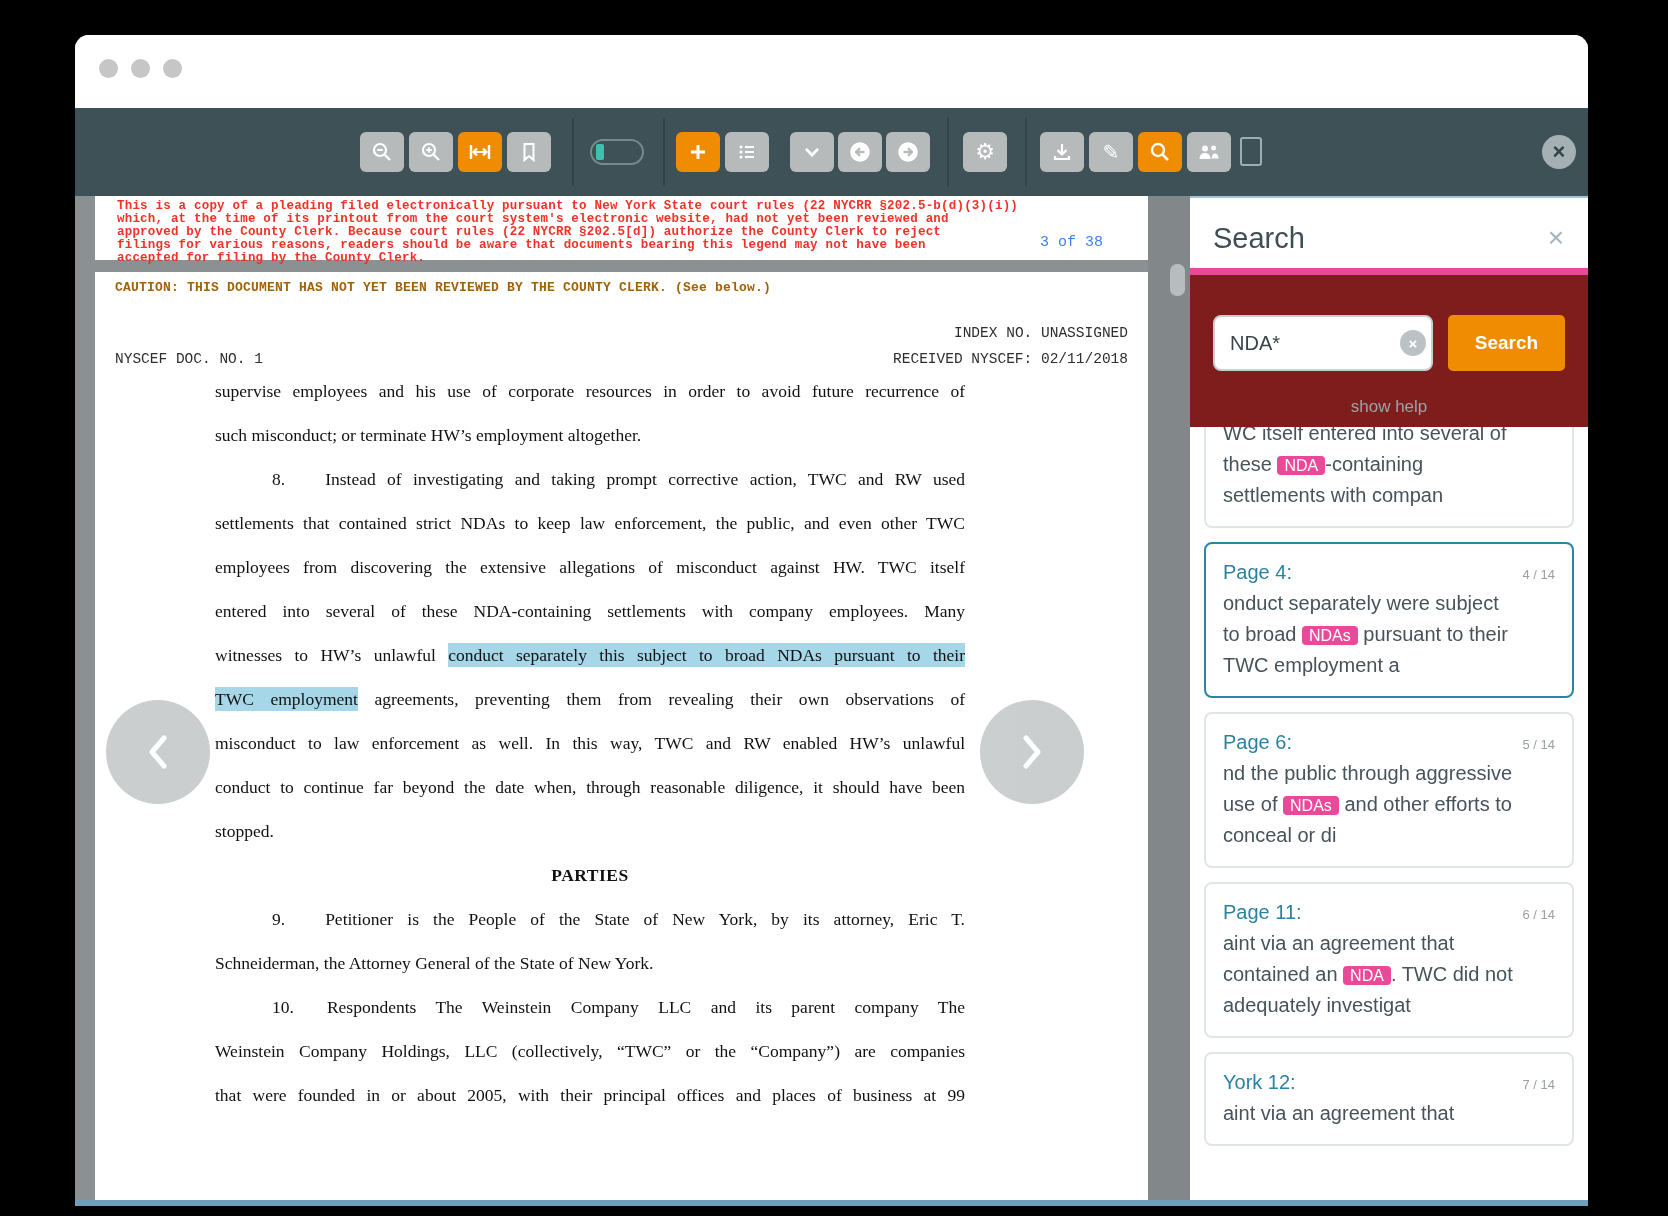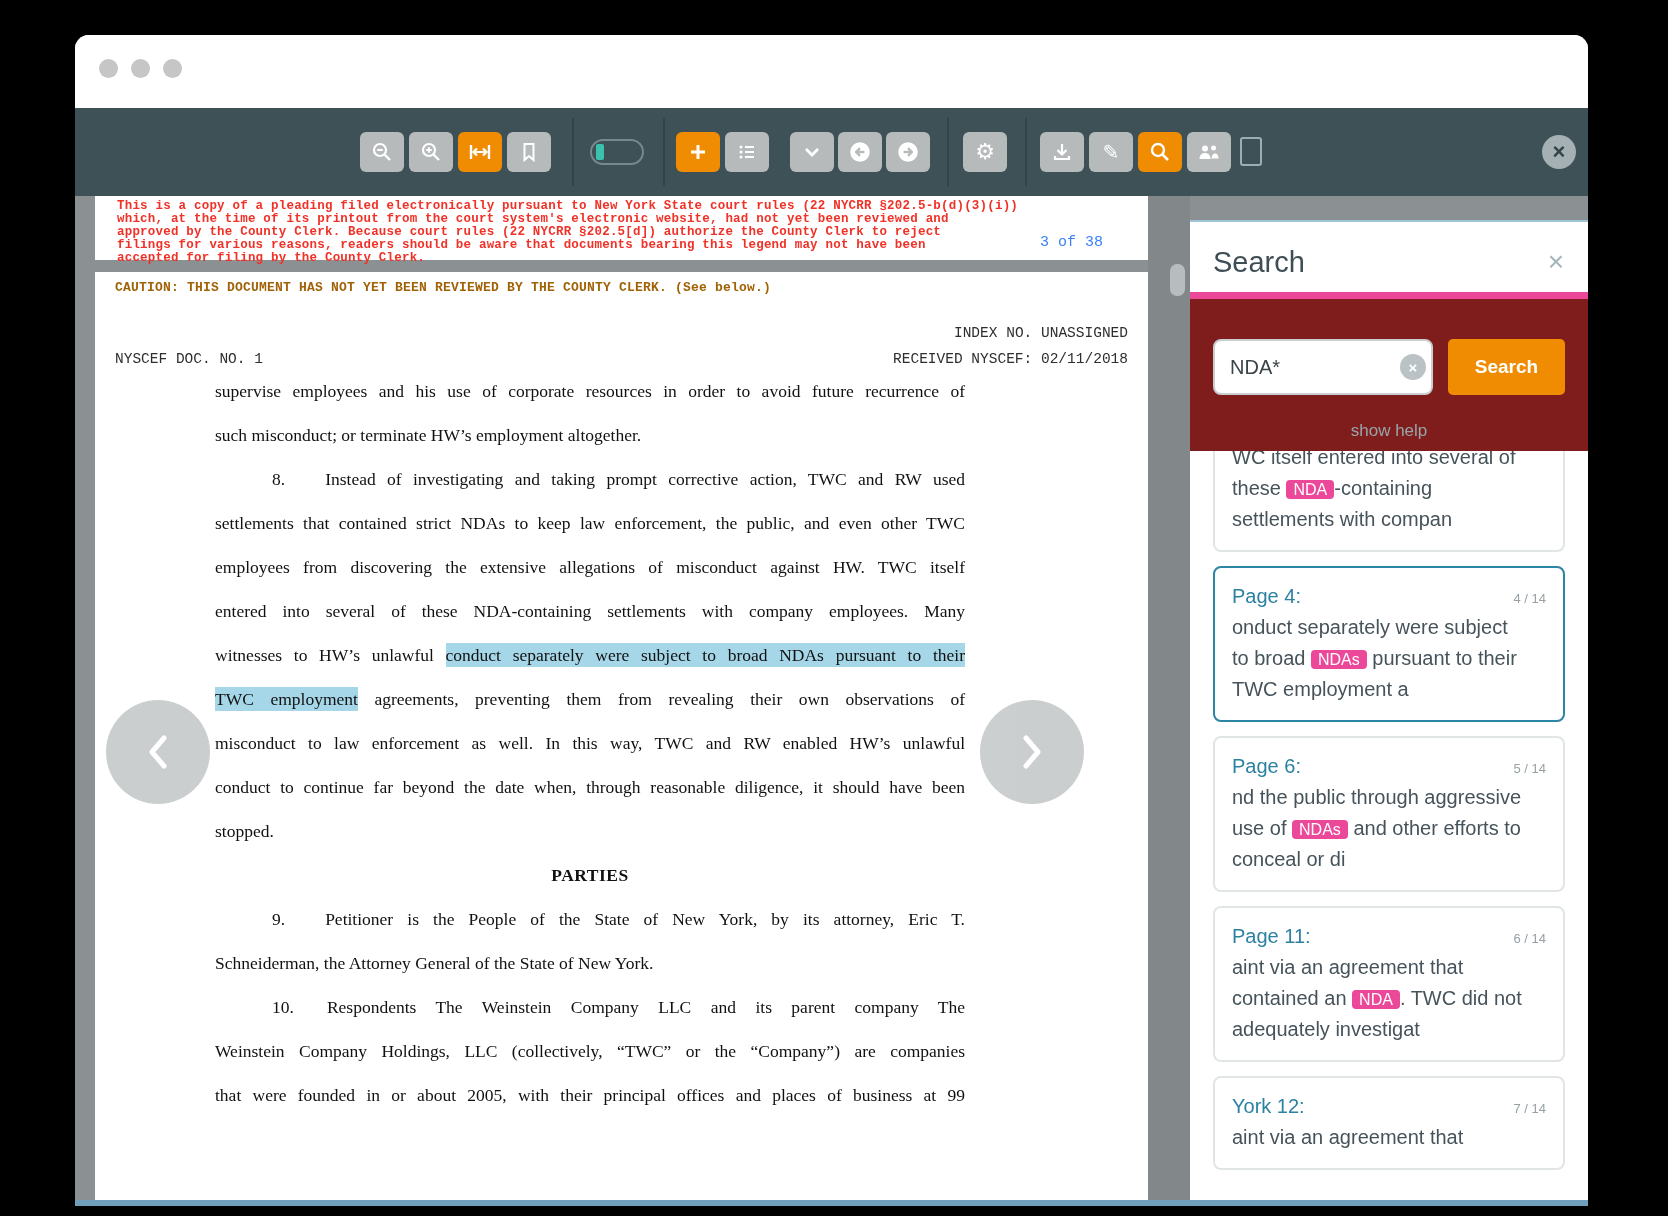--- a/index.html
+++ b/index.html
@@ -48,34 +48,34 @@
   .doc-line .tab{display:inline-block;}
   .hl{background:#a5d7e8;padding:2px 0;}
   .nav-circle{position:absolute;width:104px;height:104px;border-radius:50%;background:#c7cbcb;opacity:0.93;
               display:flex;align-items:center;justify-content:center;}
   .nav-left{left:31px;top:504px;}
   .nav-right{left:905px;top:504px;}
   .gutter{position:absolute;left:1073px;top:0;width:42px;height:100%;background:#82888a;}
   .scroll-handle{position:absolute;left:22px;top:68px;width:15px;height:32px;border-radius:7px;background:#b7bdbe;}
   
   .search-panel{position:absolute;left:1115px;top:0;right:0;bottom:6px;background:#fff;
-                border-top:2px solid #9fc6d8;display:flex;flex-direction:column;box-sizing:border-box;margin-top:24px;}
+                border-top:2px solid #9fc6d8;display:flex;flex-direction:column;box-sizing:border-box;}
   .sp-header{position:relative;height:70px;flex:none;}
   .sp-title{position:absolute;left:23px;top:24px;font-size:29px;font-weight:400;color:#3f4e55;}
   .sp-close{position:absolute;right:24px;top:26px;font-size:28px;color:#a3b4bc;line-height:1;}
   .sp-gray{flex:none;height:152px;background:#7f1d1d;border-top:7px solid #ec4899;position:relative;}
   .sp-input{position:absolute;left:23px;top:40px;width:220px;height:56px;box-sizing:border-box;
             border:2px solid #c9ced0;border-radius:8px;background:#fff;padding:0 40px 0 15px;
             font-size:20px;color:#3a4449;font-family:"Liberation Sans","DejaVu Sans",sans-serif;}
   .sp-clear{position:absolute;left:210px;top:55px;width:26px;height:26px;border-radius:50%;background:#bac2c5;
             color:#fff;font-size:15px;font-weight:700;display:flex;align-items:center;justify-content:center;line-height:1;}
   .sp-btn{position:absolute;left:258px;top:40px;width:117px;height:56px;background:#ef8c01;border:none;border-radius:5px;
           color:#fff;font-size:19px;font-weight:700;font-family:"Liberation Sans","DejaVu Sans",sans-serif;}
   .sp-help{position:absolute;left:0;width:100%;top:122px;text-align:center;font-size:17px;color:#9aa4a8;}
-  .results{flex:1;overflow:hidden;padding:0 23px;}
+  .results{flex:1;overflow:hidden;padding:0 14px;}
   .result-card{border:2px solid #e1e5e6;border-radius:8px;background:#fff;padding:13px 17px 15px 17px;margin-bottom:14px;}
   .result-card.selected{border-color:#2b85a4;}
   .result-card.partial{margin-top:-24px;}
   .card-head{display:flex;justify-content:space-between;align-items:baseline;height:31px;line-height:31px;}
   .page-label{color:#2b82a0;font-size:20px;}
   .counter{color:#97a1a5;font-size:13px;}
   .card-line{height:31px;line-height:31px;white-space:nowrap;color:#46535a;font-size:20px;}
   .badge{background:#ec4899;color:#fff;border-radius:4px;padding:1px 7px;font-size:16px;}
   .bottom-blue{position:absolute;left:0;bottom:0;width:100%;height:6px;background:#6f9fba;}
   svg{display:block;}
@@ -217,21 +217,21 @@
           <span class="blk-mono">NYSCEF DOC. NO. 1</span>
           <span class="blk-mono">RECEIVED NYSCEF: 02/11/2018</span>
         </div>
         <div class="doc-body">
             <div class="doc-line justify"><span>supervise employees and his use of corporate resources in order to avoid future recurrence of</span></div>
             <div class="doc-line left"><span>such misconduct; or terminate HW’s employment altogether.</span></div>
             <div class="doc-line justify"><span class="tab" style="width: 57px;"></span><span>8.</span><span class="tab" style="width: 40px;"></span><span>Instead of investigating and taking prompt corrective action, TWC and RW used</span></div>
             <div class="doc-line justify"><span>settlements that contained strict NDAs to keep law enforcement, the public, and even other TWC</span></div>
             <div class="doc-line justify"><span>employees from discovering the extensive allegations of misconduct against HW. TWC itself</span></div>
             <div class="doc-line justify"><span>entered into several of these NDA-containing settlements with company employees. Many</span></div>
-            <div class="doc-line justify"><span>witnesses to HW’s unlawful </span><span class="hl">conduct separately were subject to broad NDAs pursuant to their</span></div>
+            <div class="doc-line justify"><span>witnesses to HW’s unlawful </span><span class="hl">conduct separately this subject to broad NDAs pursuant to their</span></div>
             <div class="doc-line justify"><span class="hl">TWC employment</span><span> agreements, preventing them from revealing their own observations of</span></div>
             <div class="doc-line justify"><span>misconduct to law enforcement as well. In this way, TWC and RW enabled HW’s unlawful</span></div>
             <div class="doc-line justify"><span>conduct to continue far beyond the date when, through reasonable diligence, it should have been</span></div>
             <div class="doc-line left"><span>stopped.</span></div>
             <div class="doc-line center bold"><span>PARTIES</span></div>
             <div class="doc-line justify"><span class="tab" style="width: 57px;"></span><span>9.</span><span class="tab" style="width: 40px;"></span><span>Petitioner is the People of the State of New York, by its attorney, Eric T.</span></div>
             <div class="doc-line left"><span>Schneiderman, the Attorney General of the State of New York.</span></div>
             <div class="doc-line justify"><span class="tab" style="width: 57px;"></span><span>10.</span><span class="tab" style="width: 33px;"></span><span>Respondents The Weinstein Company LLC and its parent company The</span></div>
             <div class="doc-line justify"><span>Weinstein Company Holdings, LLC (collectively, “TWC” or the “Company”) are companies</span></div>
             <div class="doc-line justify"><span>that were founded in or about 2005, with their principal offices and places of business at 99</span></div>

